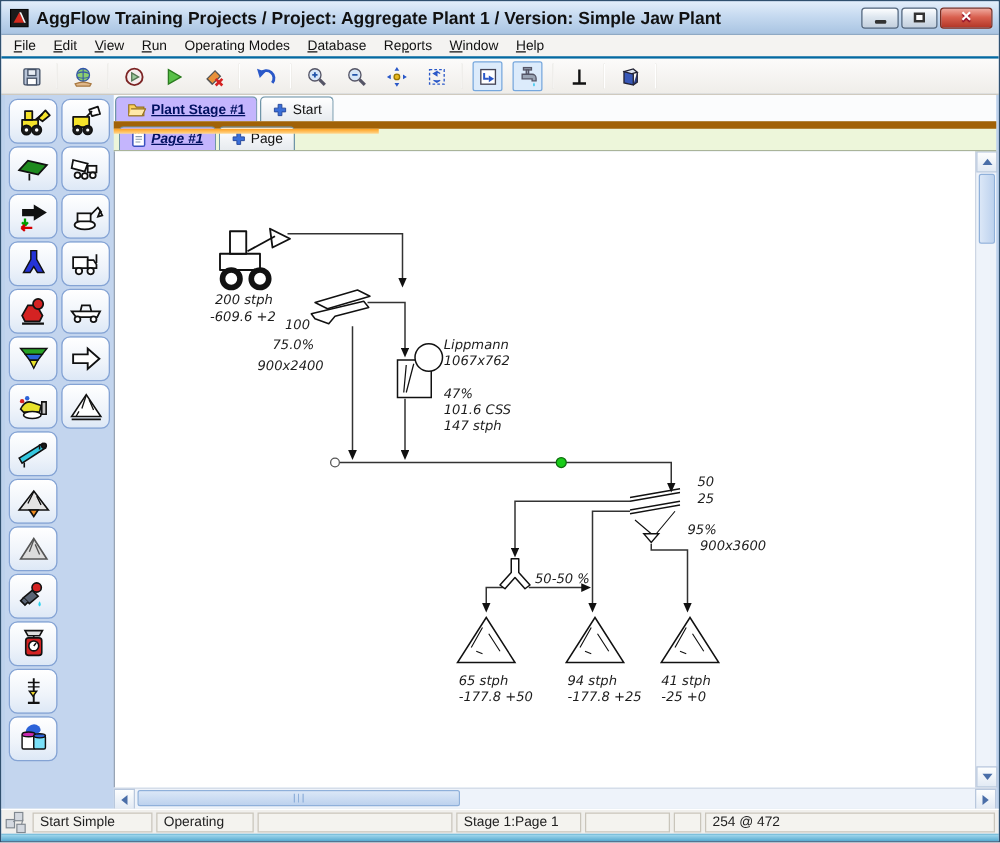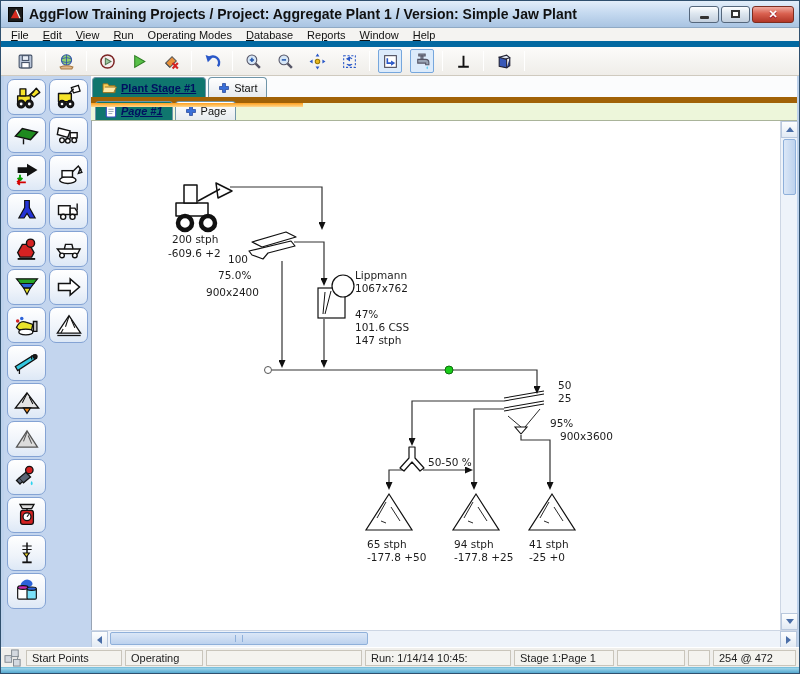--- a/index.html
+++ b/index.html
@@ -12,51 +12,51 @@
   .title-text { font-size:14px; font-weight:700; color:#111; white-space:nowrap; overflow:hidden; }
   .win-controls { margin-left:auto; display:flex; gap:2px; }
   .win-btn { height:17px; border:1px solid #55677c; border-radius:3px; background:linear-gradient(#fdfeff,#dde6ef 45%,#c3cfdd); display:flex; align-items:center; justify-content:center; }
   .win-btn.min { width:30px; } .win-btn.max { width:29px; }
   .win-btn.close { width:42px; background:linear-gradient(#efa99e,#d9604f 45%,#b23627); border-color:#7c2d20; }
   .glyph-min { width:9px; height:3px; background:#333; border-radius:1px; margin-top:6px; }
   .glyph-max { width:9px; height:8px; border:2px solid #333; background:#fff; }
   .glyph-close { color:#fff; font-size:11px; font-weight:700; text-shadow:0 1px 1px #802; line-height:1; }
 
   
-  .menubar { height:19px; flex:0 0 19px; background:#f4f3f1; display:flex; align-items:center; padding-left:3px; font-size:11px; color:#111; border-bottom:6px solid #0369a1; }
+  .menubar { height:19px; flex:0 0 19px; background:#f4f3f1; display:flex; align-items:center; padding-left:3px; font-size:11px; color:#111; border-bottom:2px solid #0369a1; }
   .menu-item { padding:2px 7px; cursor:default; }
   .menu-item u { text-decoration:underline; }
 
   
   .toolbar { height:29px; flex:0 0 29px; background:linear-gradient(#fcfbfa,#efede9); border-bottom:1px solid #cfcabf; display:flex; align-items:center; padding-left:8px; }
   .tb { width:24px; height:24px; display:flex; align-items:center; justify-content:center; border:1px solid transparent; border-radius:2px; margin:0 4px; }
   .tb.toggled { background:#dcebfb; border-color:#76a7dd; }
   .tb-sep { width:1px; height:20px; background:#c6c2b8; margin:0 4px; border-right:1px solid #fff; }
 
   
   .main { flex:1 1 auto; display:flex; min-height:0; padding:0 2px 0 3px; background:#bdd2ec; }
   .sidebar { width:87px; flex:0 0 87px; background:#c3d5ee; padding:3px 1px; display:grid; grid-template-columns:39px 39px; gap:2px 3px; align-content:start; justify-content:center; }
   .tool-btn { width:39px; height:36px; background:linear-gradient(#ffffff,#eef3fa 60%,#dde8f6); border:1px solid #84a3d4; border-radius:7px; display:flex; align-items:center; justify-content:center; }
   .tool-btn.solo { grid-column:1; }
 
   .workarea { flex:1 1 auto; display:flex; flex-direction:column; min-width:0; }
 
   
   .stage-tab-row { height:21px; flex:0 0 21px; display:flex; align-items:flex-end; background:#fbfcfd; padding-left:1px; }
   .tab { display:flex; align-items:center; gap:4px; height:20px; padding:0 9px; border:1px solid #6f95a8; border-bottom:none; border-radius:4px 4px 0 0; font-size:11px; background:linear-gradient(#ffffff,#e7ebef); margin-right:2px; color:#111; }
-  .tab.active { background:#0f766e; }
+  .tab.active { background:#c4b5fd; }
   .tab.active .tab-label { font-weight:700; text-decoration:underline; color:#001060; }
   .page-tab-row { height:24px; flex:0 0 24px; background:#edf6da; border-top:6px solid #a16207; border-bottom:1px solid #aab49a; display:flex; align-items:flex-end; position:relative; padding-left:4px; }
   .page-tab-row::before { content:""; position:absolute; left:0; top:0; width:212px; height:4px; background:linear-gradient(#ff9f1c,#ffd890); }
   .page-tab-row .tab { height:19px; }
   .tab.active.page .tab-label { font-style:italic; }
 
   
   .canvas-wrap { flex:1 1 auto; display:flex; min-height:0; border-left:1px solid #98a4b4; }
-  .canvas { flex:1 1 auto; background:#fff; position:relative; overflow:hidden; }
+  .canvas { flex:1 1 auto; background:#fff; position:relative; overflow:hidden;font-style:italic; }
   .vscroll { width:17px; flex:0 0 17px; background:#eef3fa; display:flex; flex-direction:column; border-left:1px solid #cdd6e4; }
   .hscroll { height:17px; flex:0 0 17px; background:#eef3fa; display:flex; border-top:1px solid #cdd6e4; }
   .scroll-btn { width:17px; height:17px; flex:0 0 17px; background:linear-gradient(#fdfefe,#e2eaf4); border:1px solid #b9c8dd; display:flex; align-items:center; justify-content:center; }
   .arr { width:0; height:0; }
   .arr.up { border-left:4px solid transparent; border-right:4px solid transparent; border-bottom:5px solid #4a6ea8; }
   .arr.down { border-left:4px solid transparent; border-right:4px solid transparent; border-top:5px solid #4a6ea8; }
   .arr.left { border-top:4px solid transparent; border-bottom:4px solid transparent; border-right:5px solid #4a6ea8; }
   .arr.right { border-top:4px solid transparent; border-bottom:4px solid transparent; border-left:5px solid #4a6ea8; }
   .v-thumb { width:13px; height:56px; margin:1px auto; background:linear-gradient(90deg,#dbe7f7,#bdd2ee); border:1px solid #8fb0da; border-radius:2px; }
   .h-thumb { height:13px; width:258px; margin:1px 0 1px 2px; background:linear-gradient(#dbe7f7,#bdd2ee); border:1px solid #8fb0da; border-radius:2px; display:flex; align-items:center; justify-content:center; }
@@ -567,24 +567,23 @@
 
   <div class="statusbar">
     <svg width="19" height="18" viewBox="0 0 20 19">
         <g fill="#d4d9e0" stroke="#808890" stroke-width="1">
           <rect x="8" y="1" width="7" height="7"></rect>
           <rect x="1" y="7" width="7" height="7"></rect>
           <rect x="10" y="11" width="7" height="7"></rect>
         </g>
         <path d="M8,8 L7,9 M15,7 L14,11" stroke="#808890" fill="none"></path>
       </svg>
-    <div class="sb-panel" style="width:96px">Start Points</div>
+    <div class="sb-panel" style="width:96px">Start Simple</div>
     <div class="sb-panel" style="width:78px">Operating</div>
     <div class="sb-panel" style="width:156px"></div>
-    <div class="sb-panel" style="width:146px">Run: 1/14/14 10:45:</div>
     <div class="sb-panel" style="width:100px">Stage 1:Page 1</div>
     <div class="sb-panel" style="width:68px"></div>
     <div class="sb-panel" style="width:22px"></div>
     <div class="sb-panel" style="flex:1">254 @ 472</div>
   </div>
 
   <div class="bottom-edge"></div>
 </div>
 
 </body></html>

